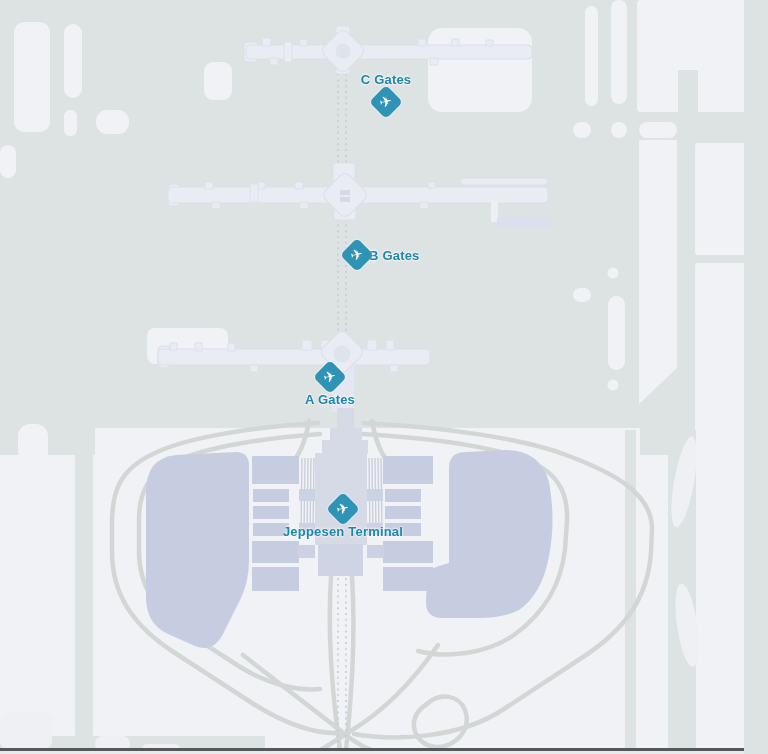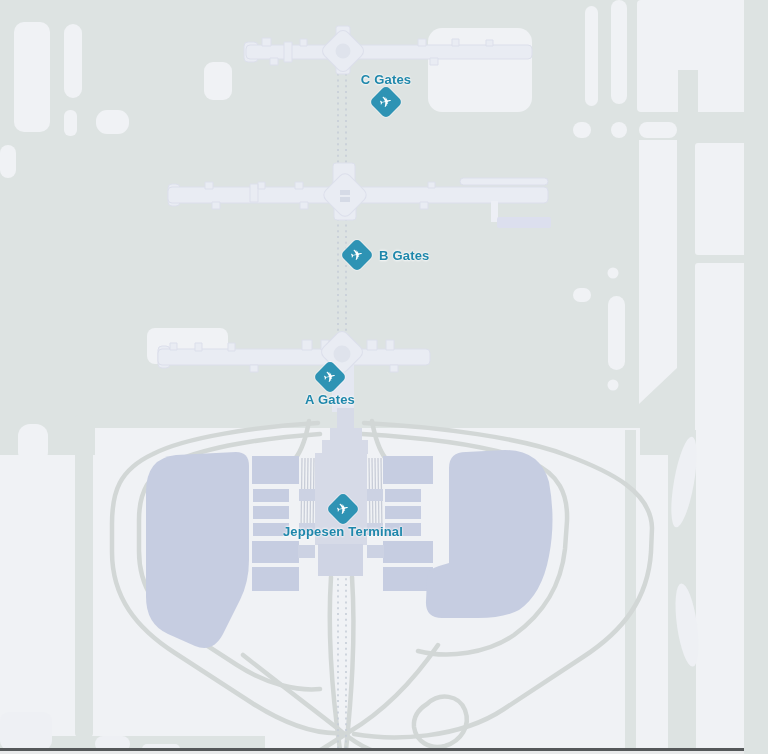--- a/index.html
+++ b/index.html
@@ -20,21 +20,21 @@
     transform:rotate(45deg);display:flex;align-items:center;justify-content:center;
     box-shadow:0 0 0 1px rgba(255,255,255,.35);
   }
   .plane{
     transform:rotate(-58deg);color:#fff;font-size:15px;line-height:1;
     font-family:"DejaVu Sans",sans-serif;
   }
   .gap2{height:3px;}
   #marker-c{left:326px;top:72px;width:120px;}
   #marker-b{left:345px;top:243px;}
-  #marker-b .marker-label{margin-left:10px;}
+  #marker-b .marker-label{margin-left:0;}
   #marker-a{left:270px;top:365px;width:120px;}
   #marker-j{left:273px;top:497px;width:140px;}
 </style>
 </head>
 <body>
 
 <div id="stage">
 
 <svg id="mapsvg" width="768" height="754" viewBox="0 0 768 754">
 

